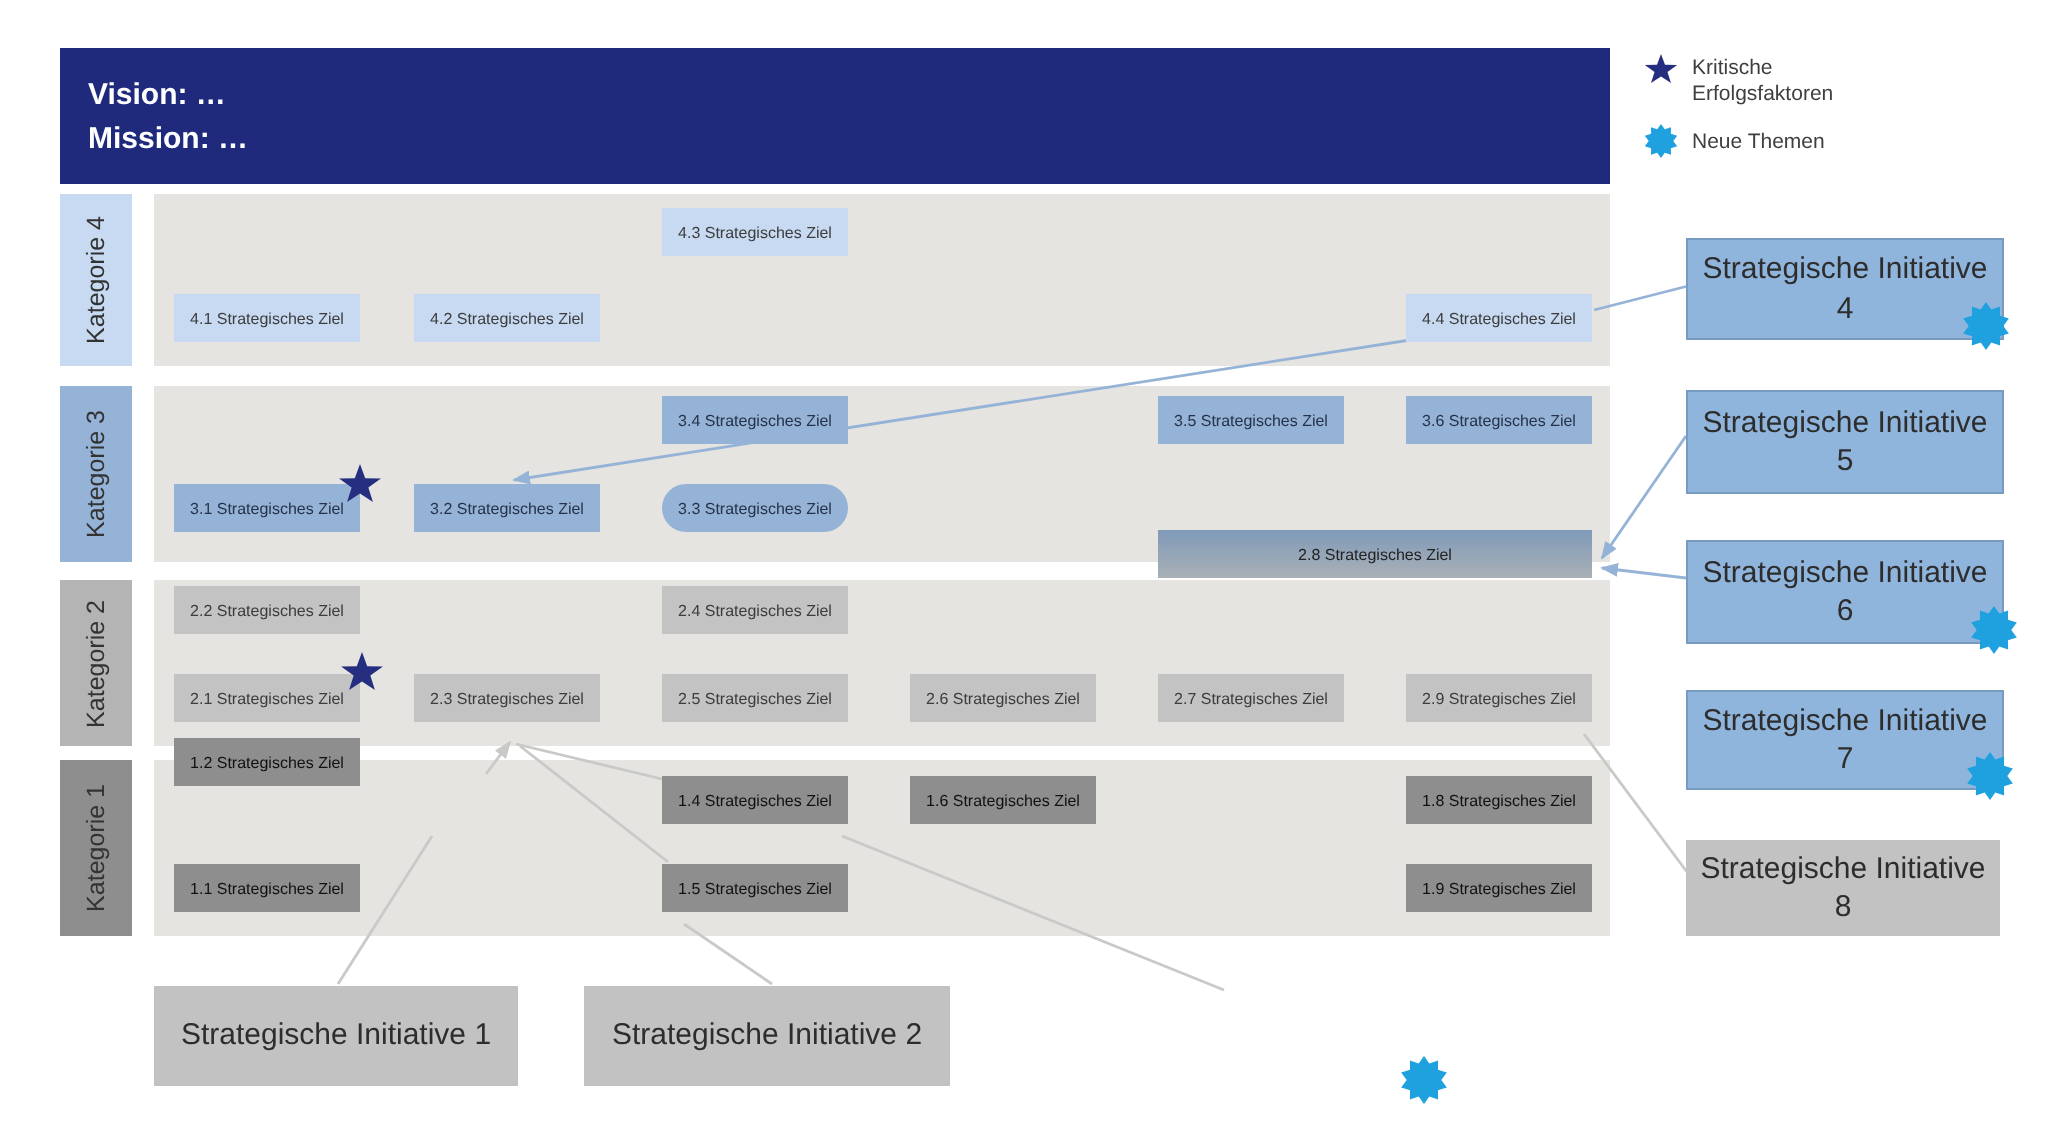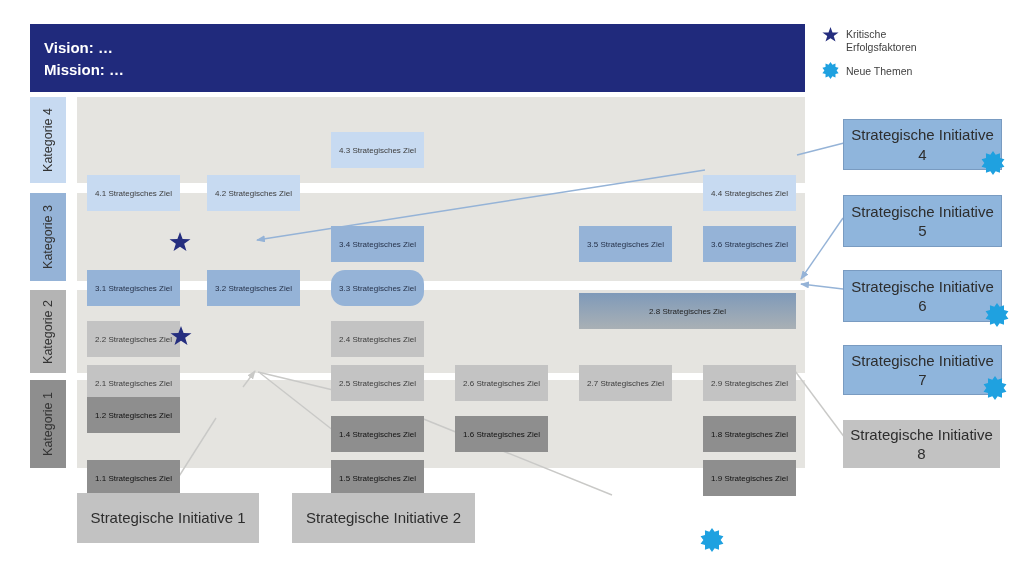--- a/index.html
+++ b/index.html
@@ -20,22 +20,22 @@
   .vm{left:44px;top:37px;color:#fff;font-weight:bold;font-size:15px;line-height:22px;z-index:3;}
   
   .band{left:77px;width:728px;background:var(--band);z-index:0;}
   .tab{left:30px;width:36px;display:flex;align-items:center;justify-content:center;z-index:2;}
   .tab span{writing-mode:vertical-rl;transform:rotate(180deg);font-size:12.5px;color:#333;}
   .b4{top:97px;height:86px;}  .b3{top:193px;height:88px;}
   .b2{top:290px;height:83px;} .b1{top:380px;height:88px;}
   .tab.c4{background:var(--cat4);} .tab.c3{background:var(--cat3);}
   .tab.c2{background:var(--cat2_tab);} .tab.c1{background:var(--cat1_tab);}
   
-  .goal{width:93px;height:36px;display:flex;align-items:center;justify-content:center;
-        font-size:8px;color:#333;text-align:center;z-index:2;margin-top:28px;}
+  .goal{width:93px;height:24px;display:flex;align-items:center;justify-content:center;
+        font-size:8px;color:#333;text-align:center;z-index:2;}
   .goal.c4{background:var(--cat4);color:#3c3c3c;}
   .goal.c3{background:var(--cat3);color:#26324a;}
   .goal.c2{background:var(--cat2_goal);color:#3c3c3c;}
   .goal.c1{background:var(--cat1_goal);color:#111;}
   .goal.wide{width:217px;background:linear-gradient(180deg,var(--goal28_top),var(--goal28_bottom));color:#222;}
   
   .init{display:flex;flex-direction:column;align-items:center;justify-content:center;
         font-size:15px;color:#2d2d2d;text-align:center;line-height:1.3;z-index:2;}
   .init.right{left:843px;width:157px;}
   .init.blue{background:var(--init_blue);border:1px solid rgba(95,125,160,.45);}
@@ -119,20 +119,21 @@
 
   <div class="abs goal c3" style="left:87px;top:242px;">3.1 Strategisches Ziel</div>
   <div class="abs goal c3" style="left:207px;top:242px;">3.2 Strategisches Ziel</div>
   <div class="abs goal c3" style="left:331px;top:242px;border-radius:14px;">3.3 Strategisches Ziel</div>
   <div class="abs goal c3" style="left:331px;top:198px;">3.4 Strategisches Ziel</div>
   <div class="abs goal c3" style="left:579px;top:198px;">3.5 Strategisches Ziel</div>
   <div class="abs goal c3" style="left:703px;top:198px;">3.6 Strategisches Ziel</div>
 
   <div class="abs goal c2" style="left:87px;top:337px;">2.1 Strategisches Ziel</div>
   <div class="abs goal c2" style="left:87px;top:293px;">2.2 Strategisches Ziel</div>
+  <div class="abs goal c2" style="left:207px;top:337px;">2.3 Strategisches Ziel</div>
   <div class="abs goal c2" style="left:331px;top:293px;">2.4 Strategisches Ziel</div>
   <div class="abs goal c2" style="left:331px;top:337px;">2.5 Strategisches Ziel</div>
   <div class="abs goal c2" style="left:455px;top:337px;">2.6 Strategisches Ziel</div>
   <div class="abs goal c2" style="left:579px;top:337px;">2.7 Strategisches Ziel</div>
   <div class="abs goal c2" style="left:703px;top:337px;">2.9 Strategisches Ziel</div>
 
   <div class="abs goal wide" style="left:579px;top:265px;">2.8 Strategisches Ziel</div>
 
   <div class="abs goal c1" style="left:87px;top:432px;">1.1 Strategisches Ziel</div>
   <div class="abs goal c1" style="left:87px;top:369px;">1.2 Strategisches Ziel</div>

